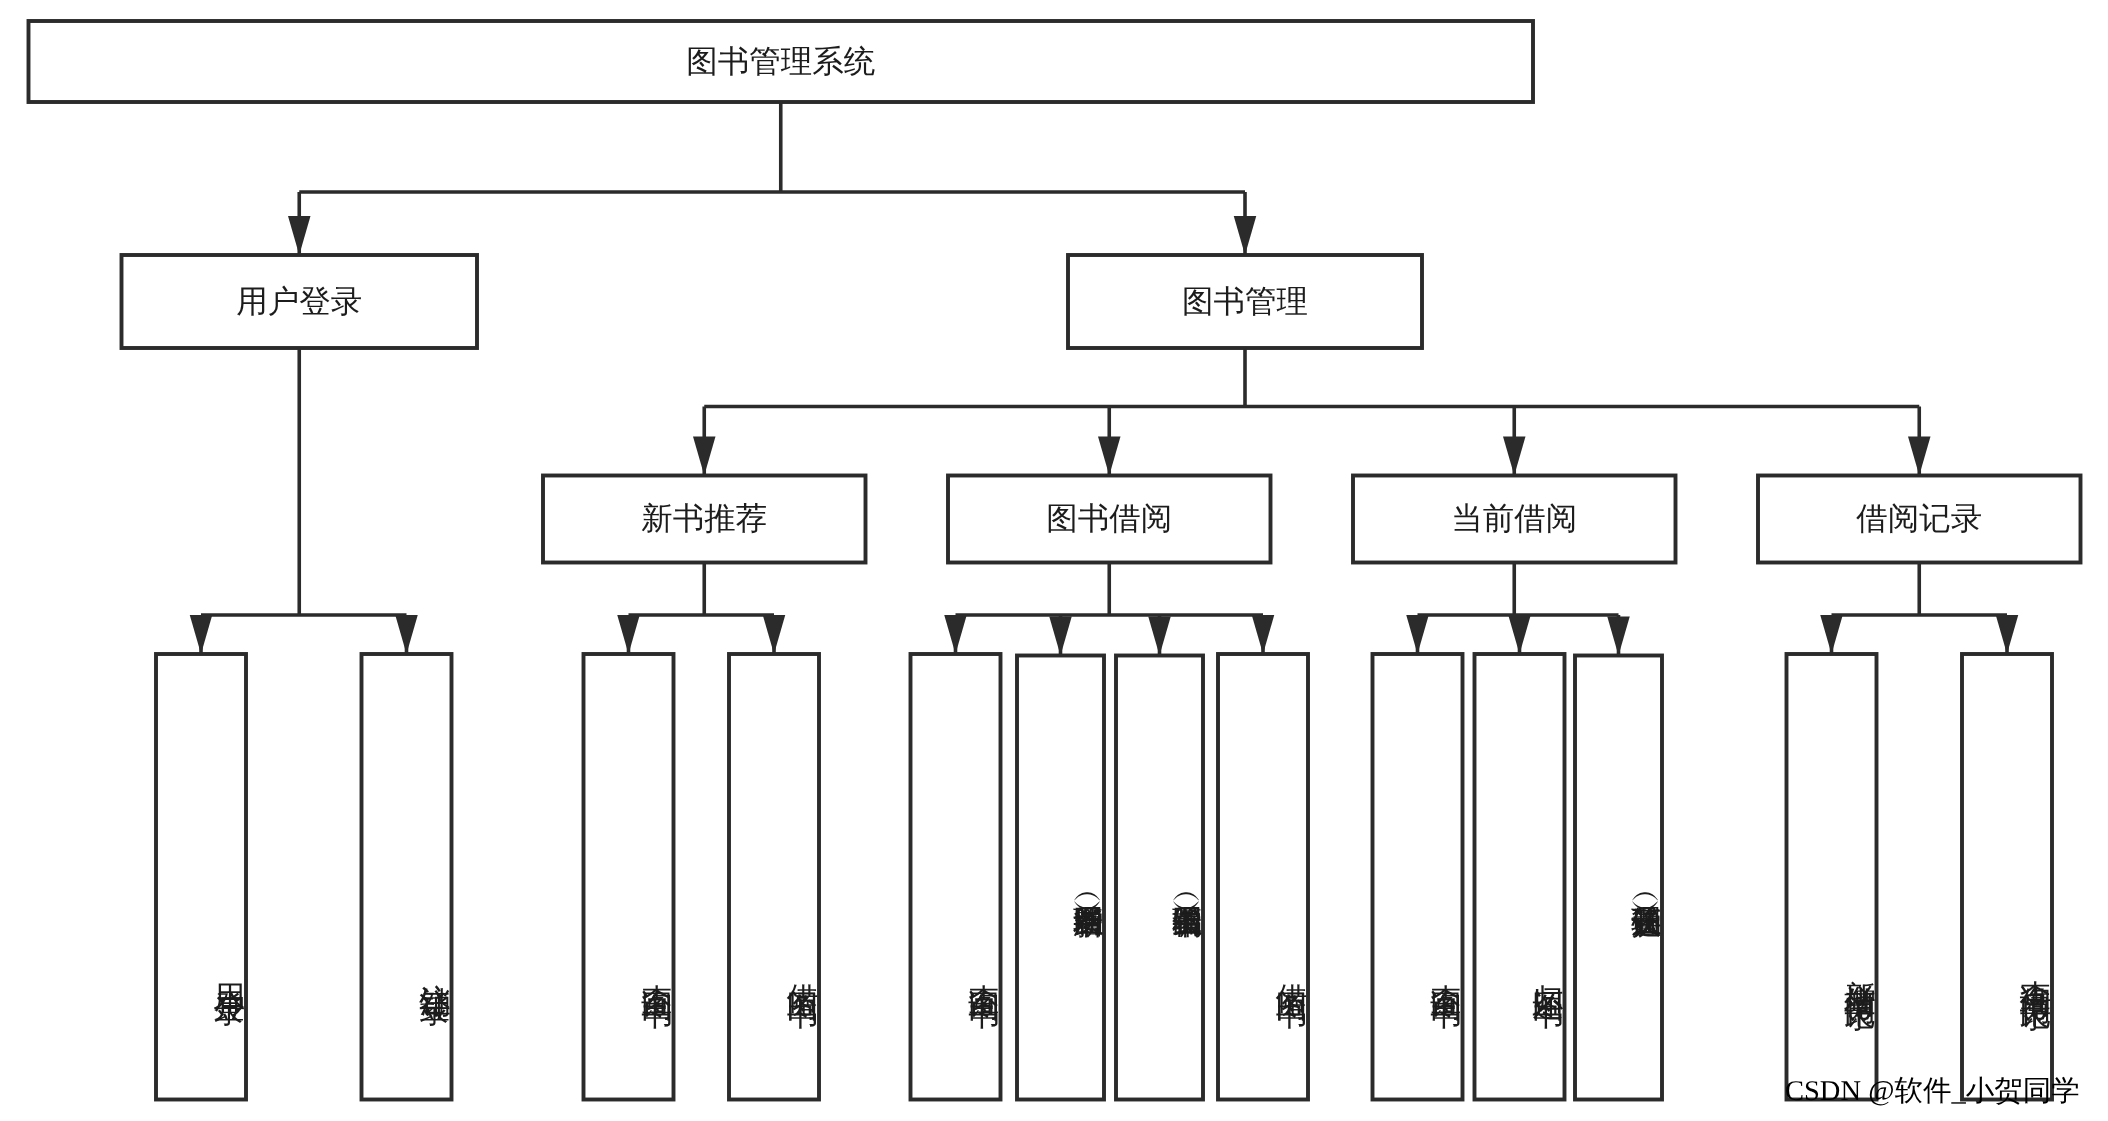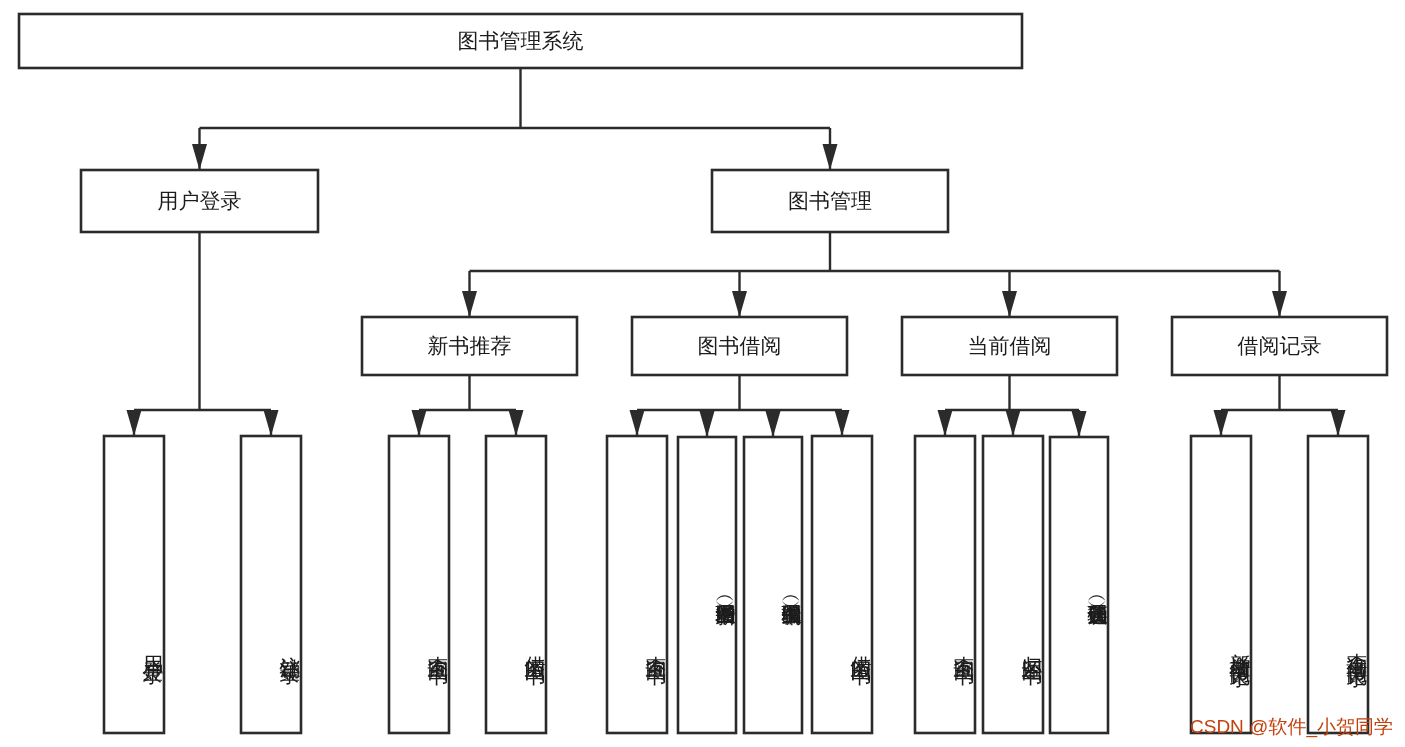--- a/index.html
+++ b/index.html
@@ -53,23 +53,23 @@
     color: #1c1c1c;
     letter-spacing: 2px;
     display: flex;
     align-items: flex-start;
     justify-content: center;
     white-space: nowrap;
     pointer-events: none;
   }
   .watermark {
     position: absolute;
-    font-family: Liberation Sans, sans-serif;
+    font-family: Liberation Serif, serif;
     font-size: 19px;
-    color: #c2410c;
+    color: #000000;
     white-space: nowrap;
   }
 </style>
 </head>
 <body>
 
 <div id="page">
 
   <svg id="diagram-svg" viewBox="0 0 1405 747">
     <g id="connectors-layer">

